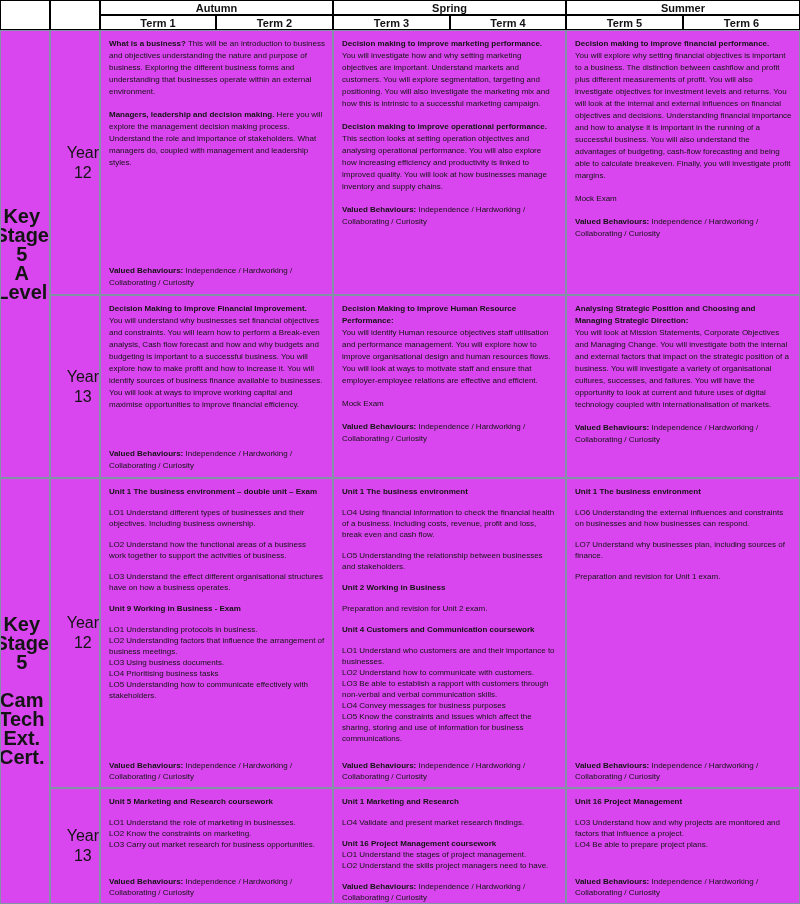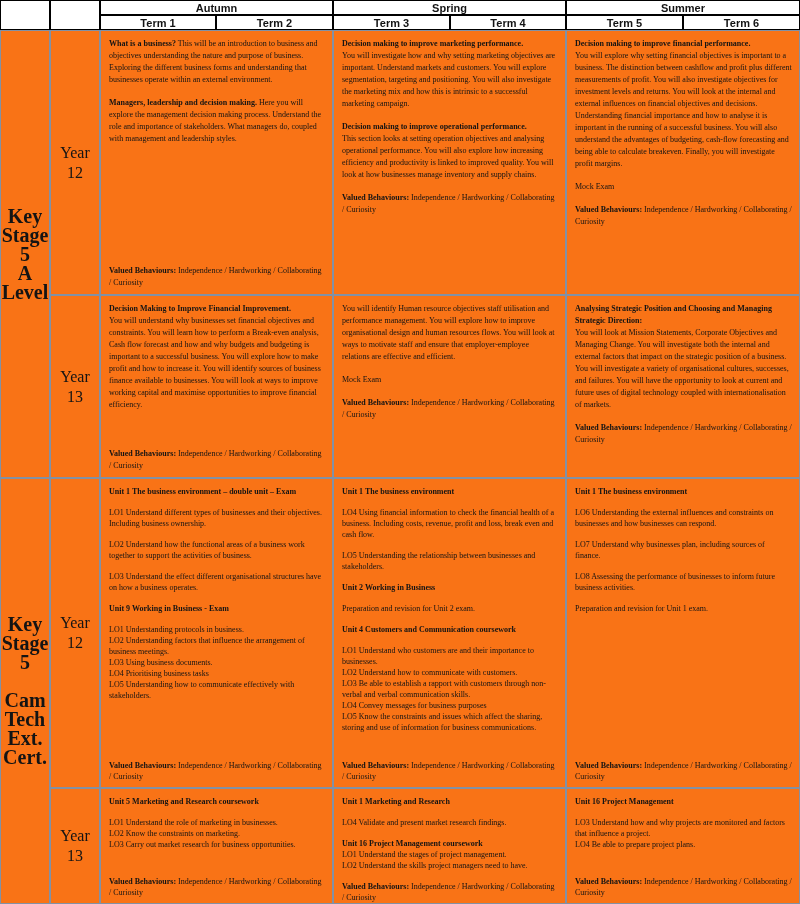--- a/index.html
+++ b/index.html
@@ -15,26 +15,25 @@
     grid-template-columns:50px 50px 116px 117px 117px 116px 117px 117px;
     grid-template-rows:15px 15px 265px 183px 310px 116px;
   }
   .hcell {
     background:#ffffff;
     border:1px solid #000000;
     display:flex; align-items:center; justify-content:center;
     font-weight:700; font-size:11px;
   }
   .bcell {
-    background:#f97316;
+    background:#d946ef;
     border:1px solid #8291a5;
     overflow:hidden;
-    font-family:Liberation Serif, serif;
-  }
-  .label { display:flex; align-items:center; justify-content:center; text-align:center; }
+  }
+  .label { display:flex; align-items:center; justify-content:flex-end; text-align:center; }
   .ks span { font-weight:700; font-size:20px; line-height:19px; white-space:pre-line; }
   .yr span { font-size:16px; line-height:20px; white-space:pre-line; }
   .content {
     padding:7px 7px 5px 8px;
     display:flex; flex-direction:column;
     font-size:8px; line-height:12px;
   }
   .content .para { margin:0; }
   .content .para.sp { margin-bottom:11px; }
   .content .para.pin { margin-top:auto; }
@@ -119,20 +118,21 @@
       <p class="para sp">Mock Exam</p>
       <p class="para"><strong>Valued Behaviours:</strong> Independence / Hardworking / Collaborating / Curiosity</p>
     </div>
 
   <div class="bcell content c34 r4">
       <p class="para"><strong>Decision Making to Improve Financial Improvement.</strong></p>
       <p class="para">You will understand why businesses set financial objectives and constraints. You will learn how to perform a Break-even analysis, Cash flow forecast and how and why budgets and budgeting is important to a successful business. You will explore how to make profit and how to increase it. You will identify sources of business finance available to businesses. You will look at ways to improve working capital and maximise opportunities to improve financial efficiency.</p>
       <p class="para pin"><strong>Valued Behaviours:</strong> Independence / Hardworking / Collaborating / Curiosity</p>
     </div>
   <div class="bcell content c56 r4">
+      <p class="para"><strong>Decision Making to Improve Human Resource Performance:</strong></p>
       <p class="para sp">You will identify Human resource objectives staff utilisation and performance management. You will explore how to improve organisational design and human resources flows. You will look at ways to motivate staff and ensure that employer-employee relations are effective and efficient.</p>
       <p class="para sp">Mock Exam</p>
       <p class="para"><strong>Valued Behaviours:</strong> Independence / Hardworking / Collaborating / Curiosity</p>
     </div>
   <div class="bcell content c78 r4">
       <p class="para"><strong>Analysing Strategic Position and Choosing and Managing Strategic Direction:</strong></p>
       <p class="para sp">You will look at Mission Statements, Corporate Objectives and Managing Change. You will investigate both the internal and external factors that impact on the strategic position of a business. You will investigate a variety of organisational cultures, successes, and failures. You will have the opportunity to look at current and future uses of digital technology coupled with internationalisation of markets.</p>
       <p class="para"><strong>Valued Behaviours:</strong> Independence / Hardworking / Collaborating / Curiosity</p>
     </div>
 
@@ -179,21 +179,20 @@
       <p class="para">LO2 Understand how to communicate with customers.</p>
       <p class="para">LO3 Be able to establish a rapport with customers through non-verbal and verbal communication skills.</p>
       <p class="para">LO4 Convey messages for business purposes</p>
       <p class="para sp">LO5 Know the constraints and issues which affect the sharing, storing and use of information for business communications.</p>
       <p class="para pin"><strong>Valued Behaviours:</strong> Independence / Hardworking / Collaborating / Curiosity</p>
     </div>
   <div class="bcell content ct c78 r5">
       <p class="para sp"><strong>Unit 1 The business environment</strong></p>
       <p class="para sp">LO6 Understanding the external influences and constraints on businesses and how businesses can respond.</p>
       <p class="para sp">LO7 Understand why businesses plan, including sources of finance.</p>
-      <p class="para sp">LO8 Assessing the performance of businesses to inform future business activities.</p>
       <p class="para sp">Preparation and revision for Unit 1 exam.</p>
       <p class="para pin"><strong>Valued Behaviours:</strong> Independence / Hardworking / Collaborating / Curiosity</p>
     </div>
 
   <div class="bcell content ct c34 r6">
       <p class="para sp"><strong>Unit 5 Marketing and Research coursework</strong></p>
       <p class="para">LO1 Understand the role of marketing in businesses.</p>
       <p class="para">LO2 Know the constraints on marketing.</p>
       <p class="para">LO3 Carry out market research for business opportunities.</p>
       <p class="para pin"><strong>Valued Behaviours:</strong> Independence / Hardworking / Collaborating / Curiosity</p>

